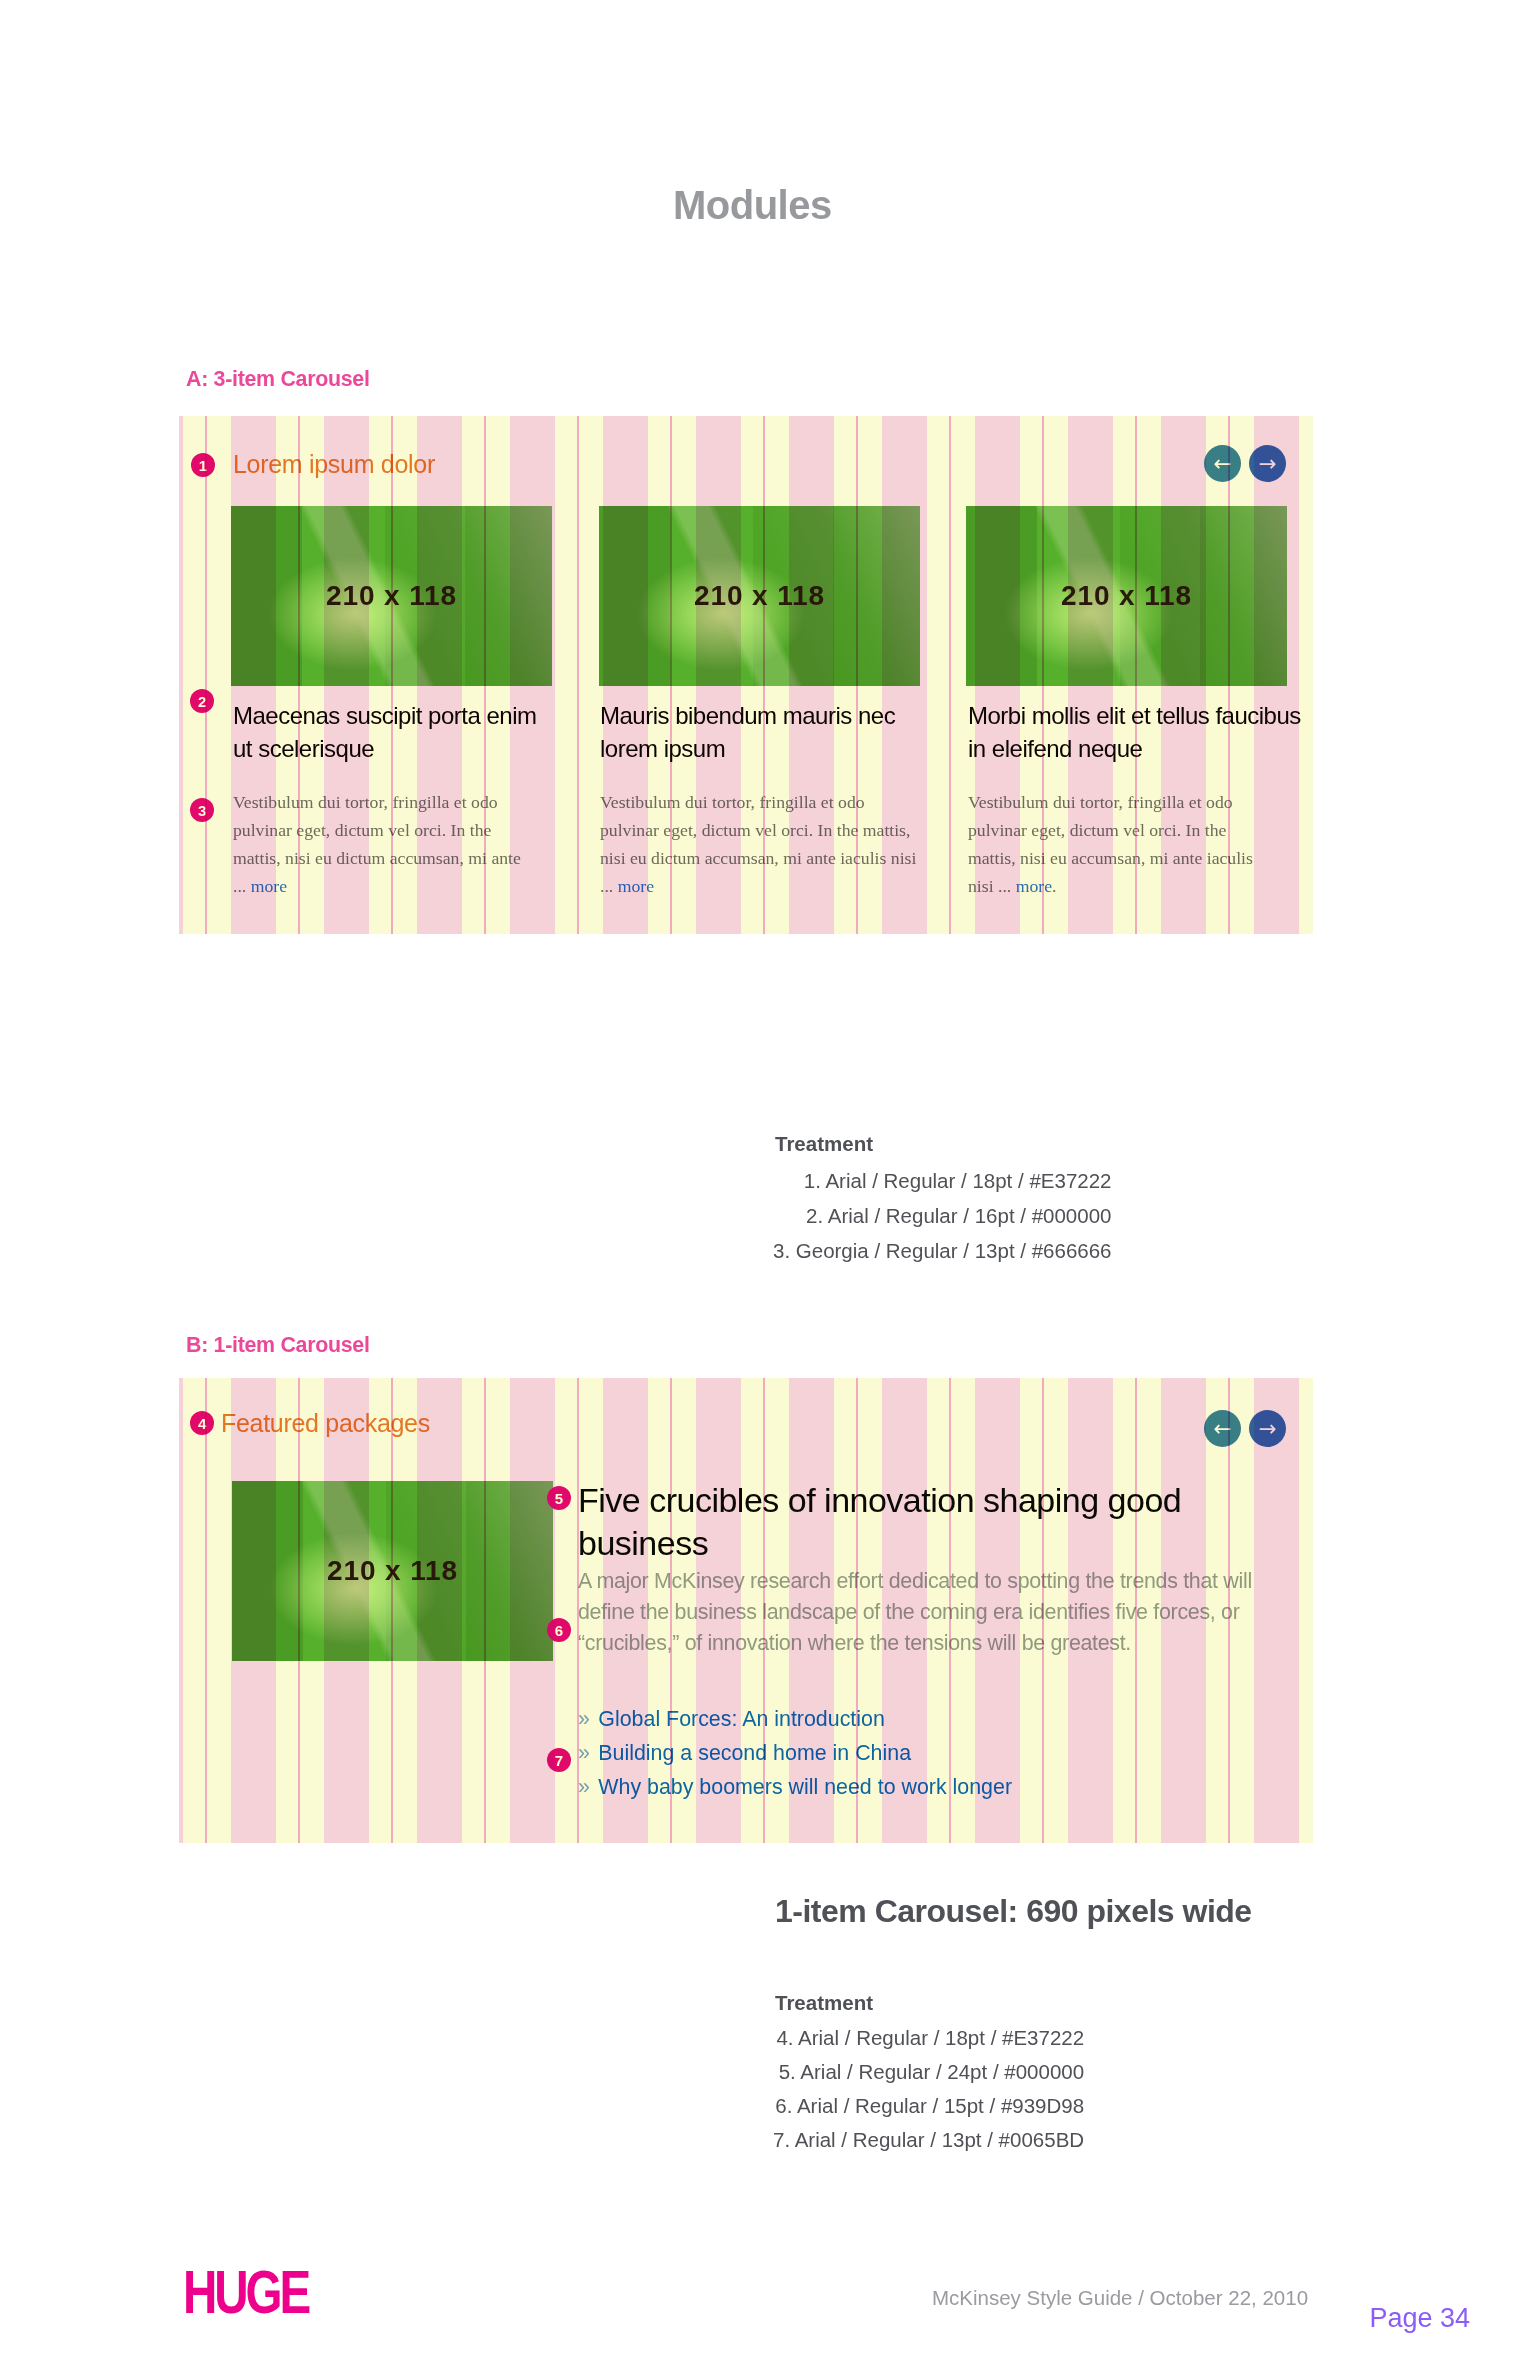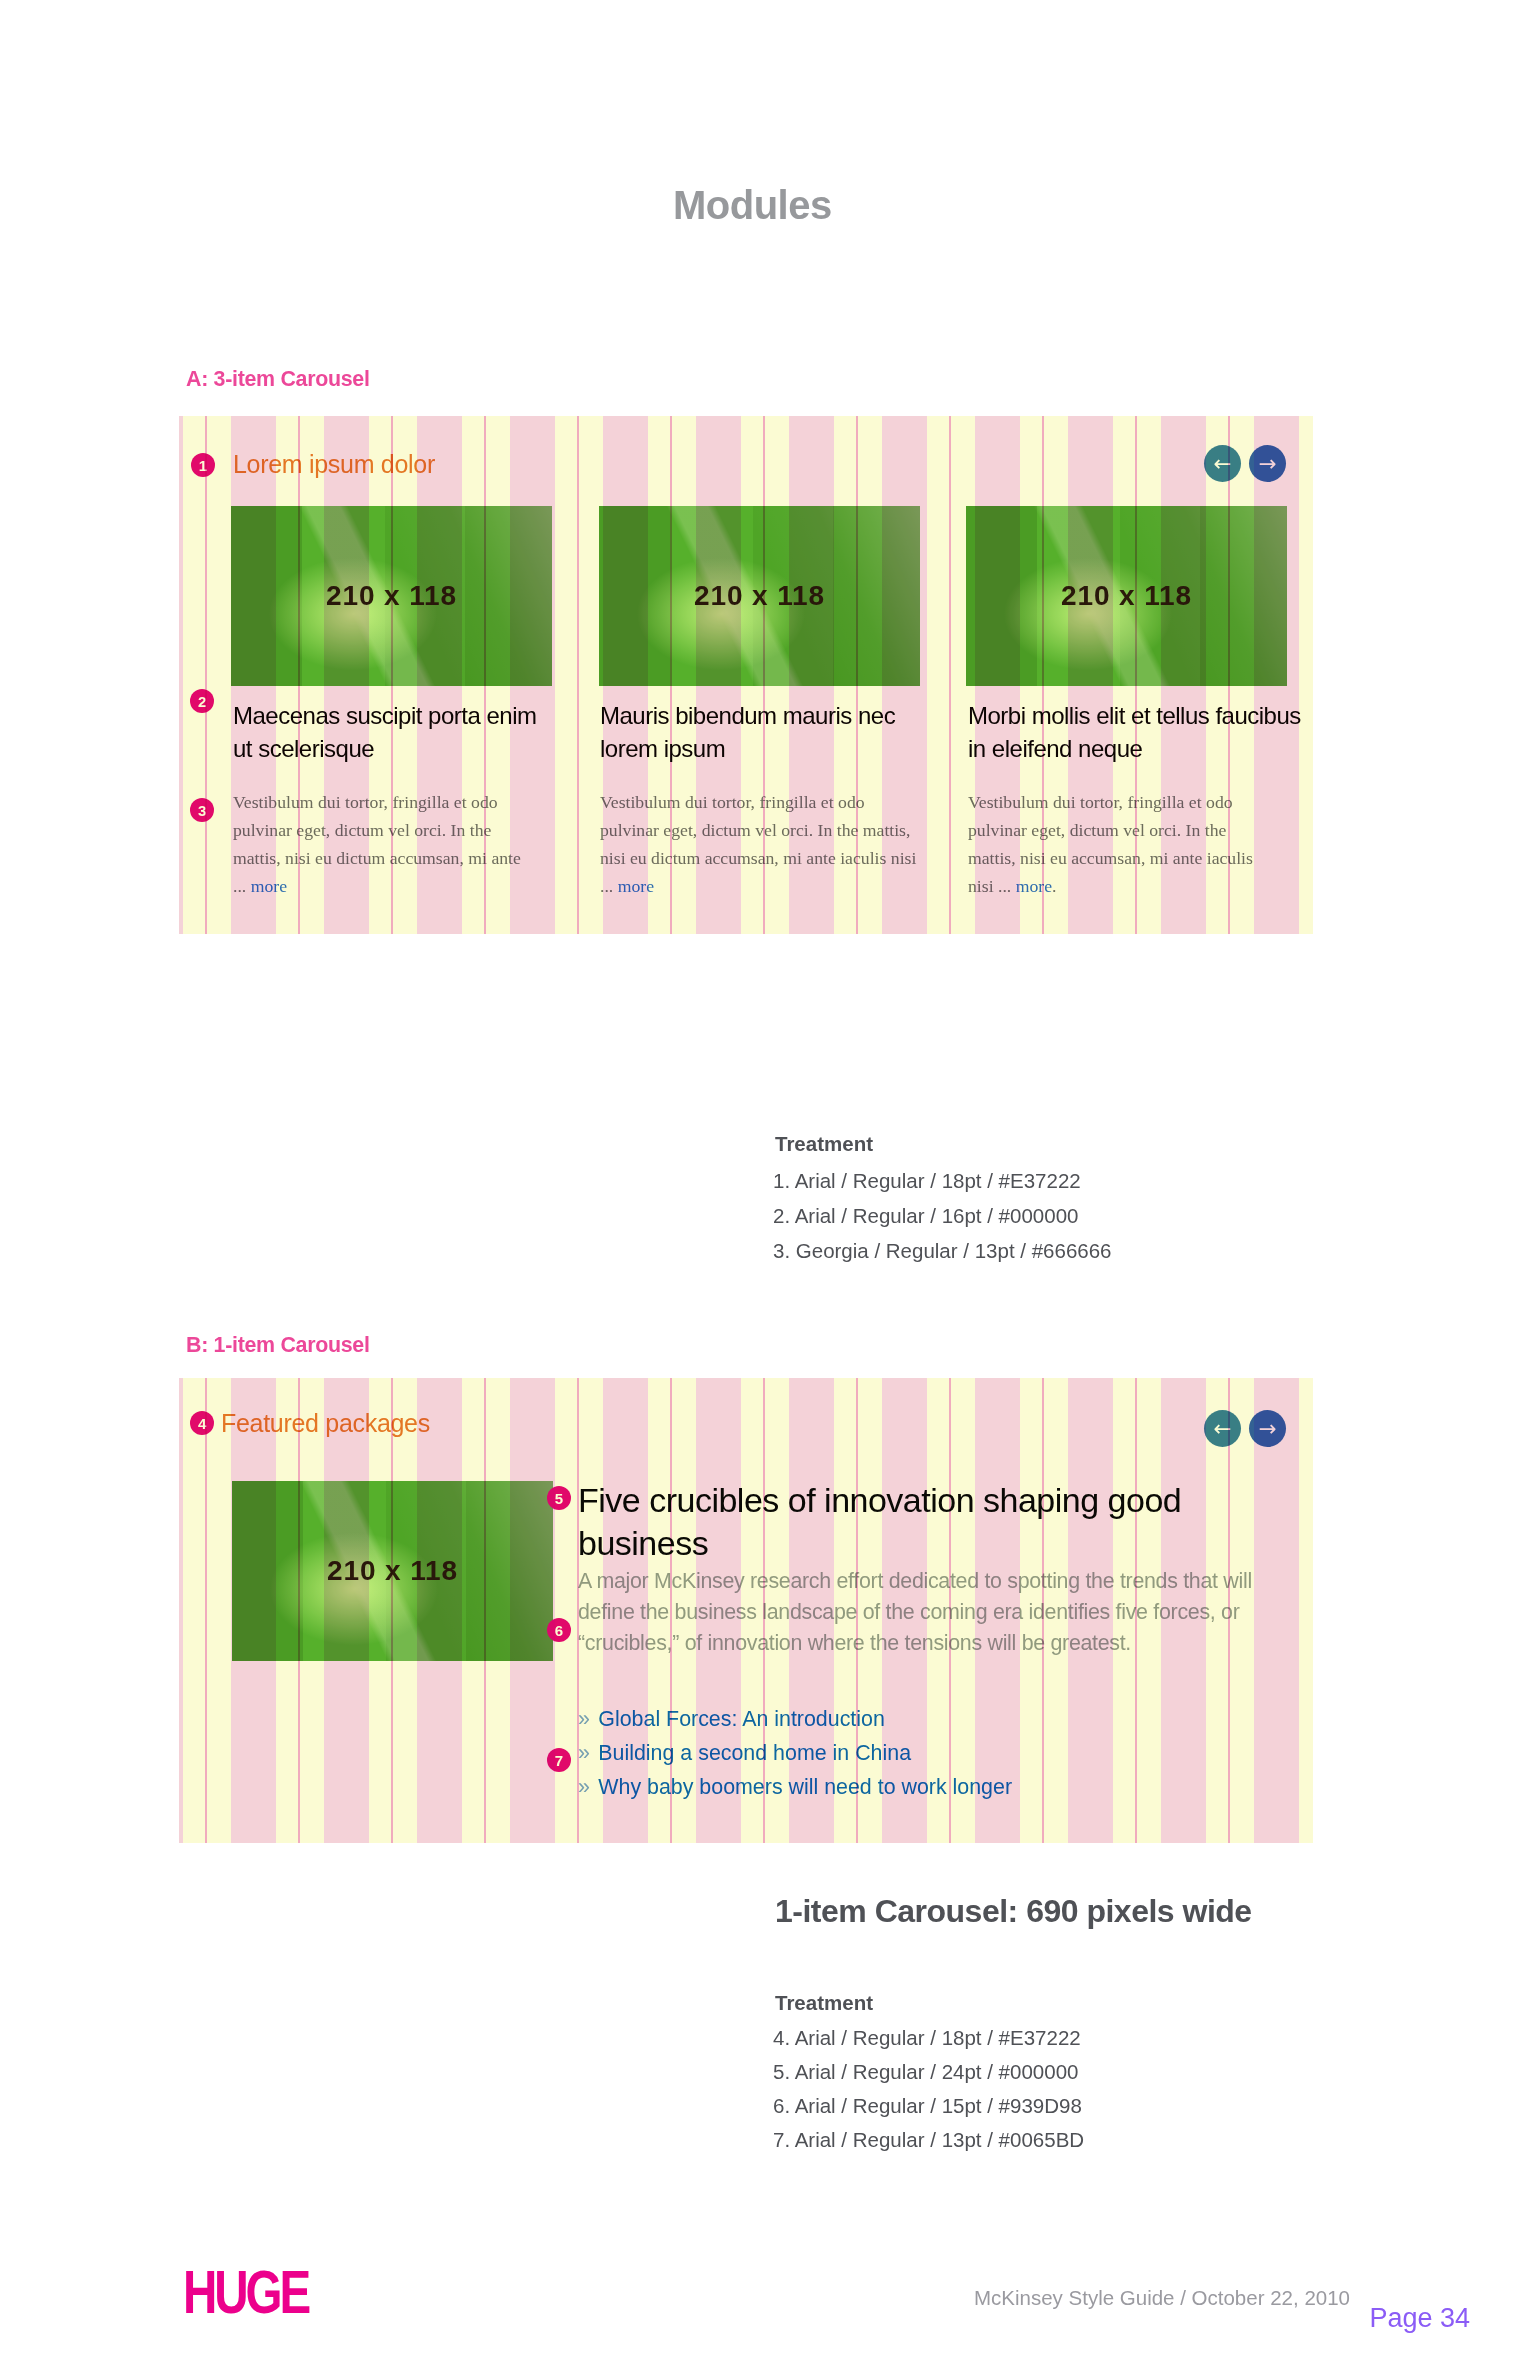--- a/index.html
+++ b/index.html
@@ -6,21 +6,21 @@
   .page{position:relative;width:1538px;height:2377px;background:#ffffff;overflow:hidden;
         font-family:"Liberation Sans",sans-serif;}
 
   
   .page-title{position:absolute;left:673px;top:183px;font-size:40px;font-weight:bold;
               color:#97999C;letter-spacing:-0.5px;}
   .sec-label{position:absolute;font-size:21.4px;font-weight:bold;color:#ec4899;letter-spacing:-0.3px;}
   .sec-heading{position:absolute;left:775px;font-size:32px;font-weight:bold;color:#4F5156;letter-spacing:-0.5px;}
   .treat-title{position:absolute;left:775px;font-size:20.5px;font-weight:bold;color:#4F5156;}
   .treat-list{position:absolute;left:773px;font-size:20.5px;color:#4F5156;line-height:35px;}
-  .treat-list div{white-space:pre;}
+  .treat-list div{white-space:pre;text-align:right;}
 
   
   .carousel{position:absolute;left:179px;width:1134px;background:#ffffff;isolation:isolate;}
   .car-a{top:416px;height:518px;}
   .car-b{top:1378px;height:465px;}
   .grid-overlay{position:absolute;inset:0;z-index:30;pointer-events:none;mix-blend-mode:multiply;
     background-image:linear-gradient(90deg,
       #F4D2D8 0px,#F4D2D8 45px,
       #FBFBD3 45px,#FBFBD3 67px,
       #F0ABBE 67px,#F0ABBE 69px,
@@ -59,21 +59,21 @@
   .b-desc{position:absolute;left:399px;top:188px;width:716px;font-size:21.4px;color:#939D98;
           letter-spacing:-0.3px;line-height:31px;}
   .b-links{position:absolute;left:399px;top:324px;font-size:21.4px;line-height:34px;}
   .b-links .row{cursor:pointer;}
   .b-links .bullet{color:#79A3D6;margin-right:8.4px;}
   .b-links .txt{color:#0D68C1;}
 
   
   .logo{position:absolute;left:183px;top:2256px;font-size:58px;font-weight:bold;color:#EC008C;
         letter-spacing:-3.7px;transform:scaleX(0.82) scaleY(1.05);transform-origin:left top;}
-  .credit{position:absolute;left:932px;top:2286px;width:418px;text-align:right;
+  .credit{position:absolute;left:932px;top:2286px;width:418px;text-align:left;
           font-size:20.5px;color:#9A9AA0;}
   .pagenum{position:absolute;left:1305px;top:2286px;width:165px;text-align:right;
            font-size:27px;color:#8b5cf6;margin-top:17px;}
 </style>
 </head>
 <body>
 
 <div class="page">
 
   <div class="page-title">Modules</div>

